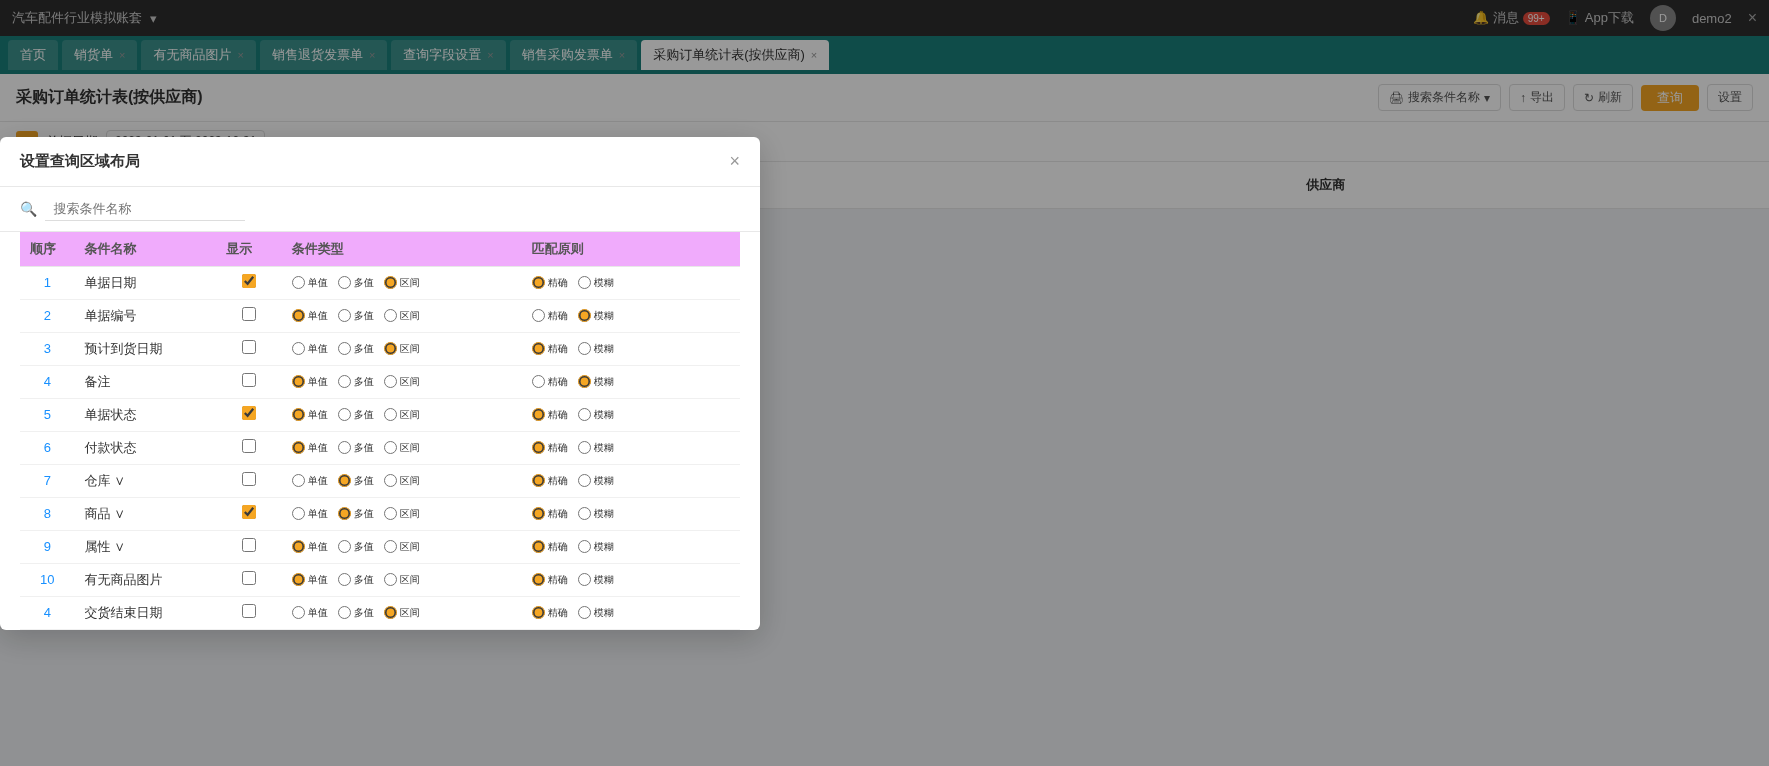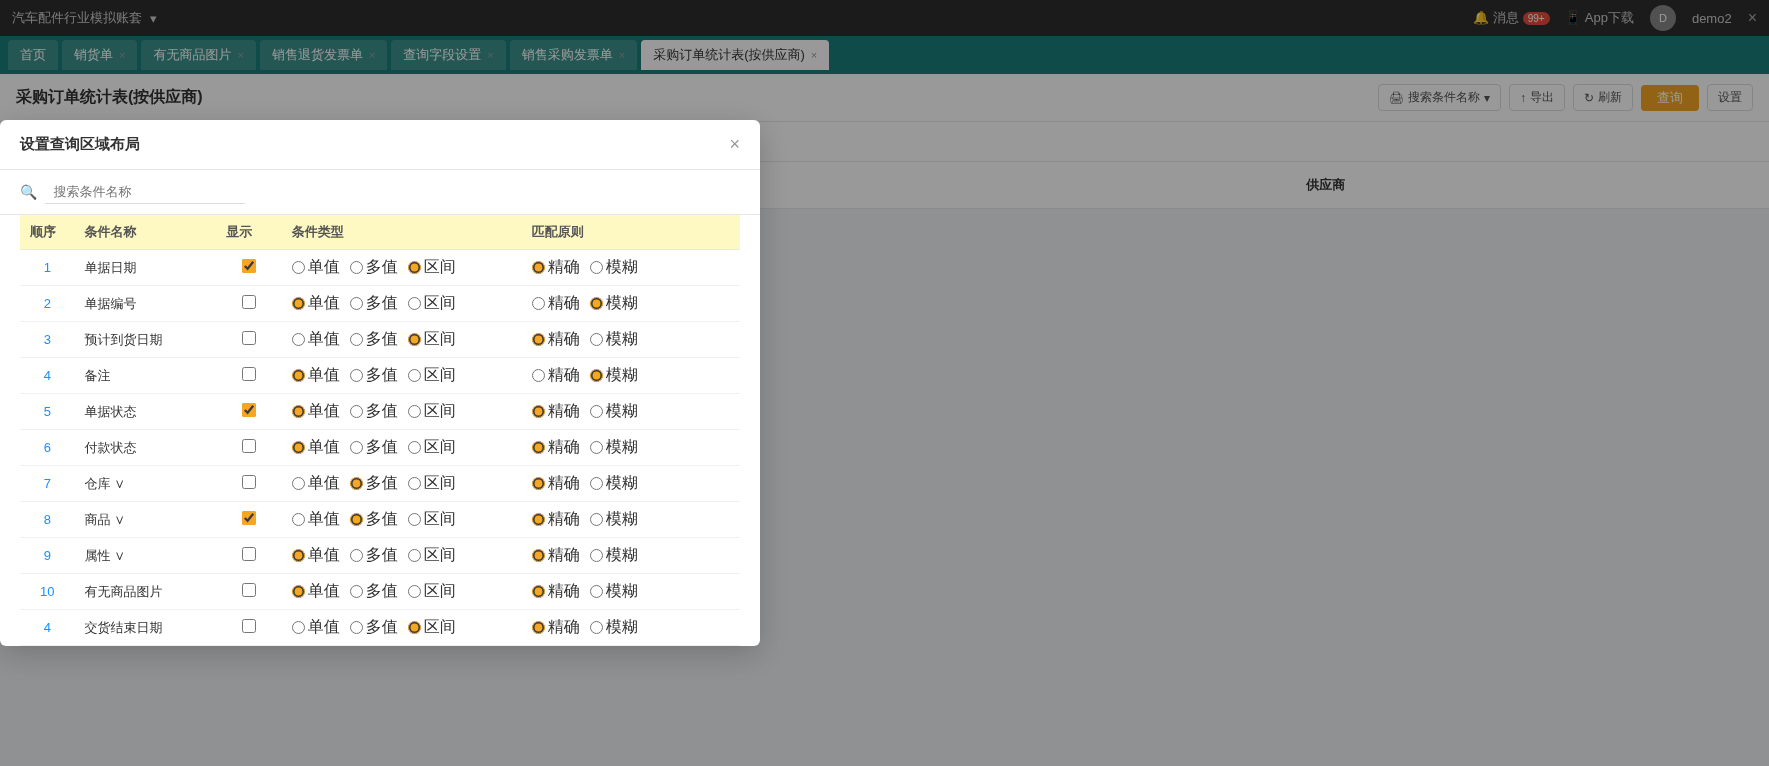--- a/index.html
+++ b/index.html
@@ -163,21 +163,21 @@
     .dialog-table-wrap {
       flex: 1;
       overflow-y: auto;
       padding: 0 20px;
     }
     .dialog-table {
       width: 100%;
       border-collapse: collapse;
     }
     .dialog-table thead tr {
-      background: #fef9c3;
+      background: #f0abfc;
     }
     .dialog-table th {
       padding: 8px 10px;
       text-align: left;
       font-size: 13px;
       color: #555;
       font-weight: bold;
       border-bottom: 1px solid #e8e8e8;
     }
     .dialog-table td {
@@ -191,21 +191,21 @@
     .col-order { width: 50px; text-align: center; }
     .col-name { width: 130px; }
     .col-show { width: 60px; text-align: center; }
     .col-type { width: 220px; }
     .col-match { width: 200px; }
 
     
     .radio-group { display: flex; align-items: center; gap: 10px; }
     .radio-item { display: flex; align-items: center; gap: 3px; cursor: pointer; }
     .radio-item input[type="radio"] { accent-color: #f5a623; cursor: pointer; }
-    .radio-label { font-size: 16px; color: #333; }
+    .radio-label { font-size: 10px; color: #333; }
 
     
     input[type="checkbox"] { accent-color: #f5a623; cursor: pointer; width: 14px; height: 14px; }
 
     
     .order-num { color: #1890ff; font-size: 13px; }
 
     
     .dialog-footer {
       display: flex;

